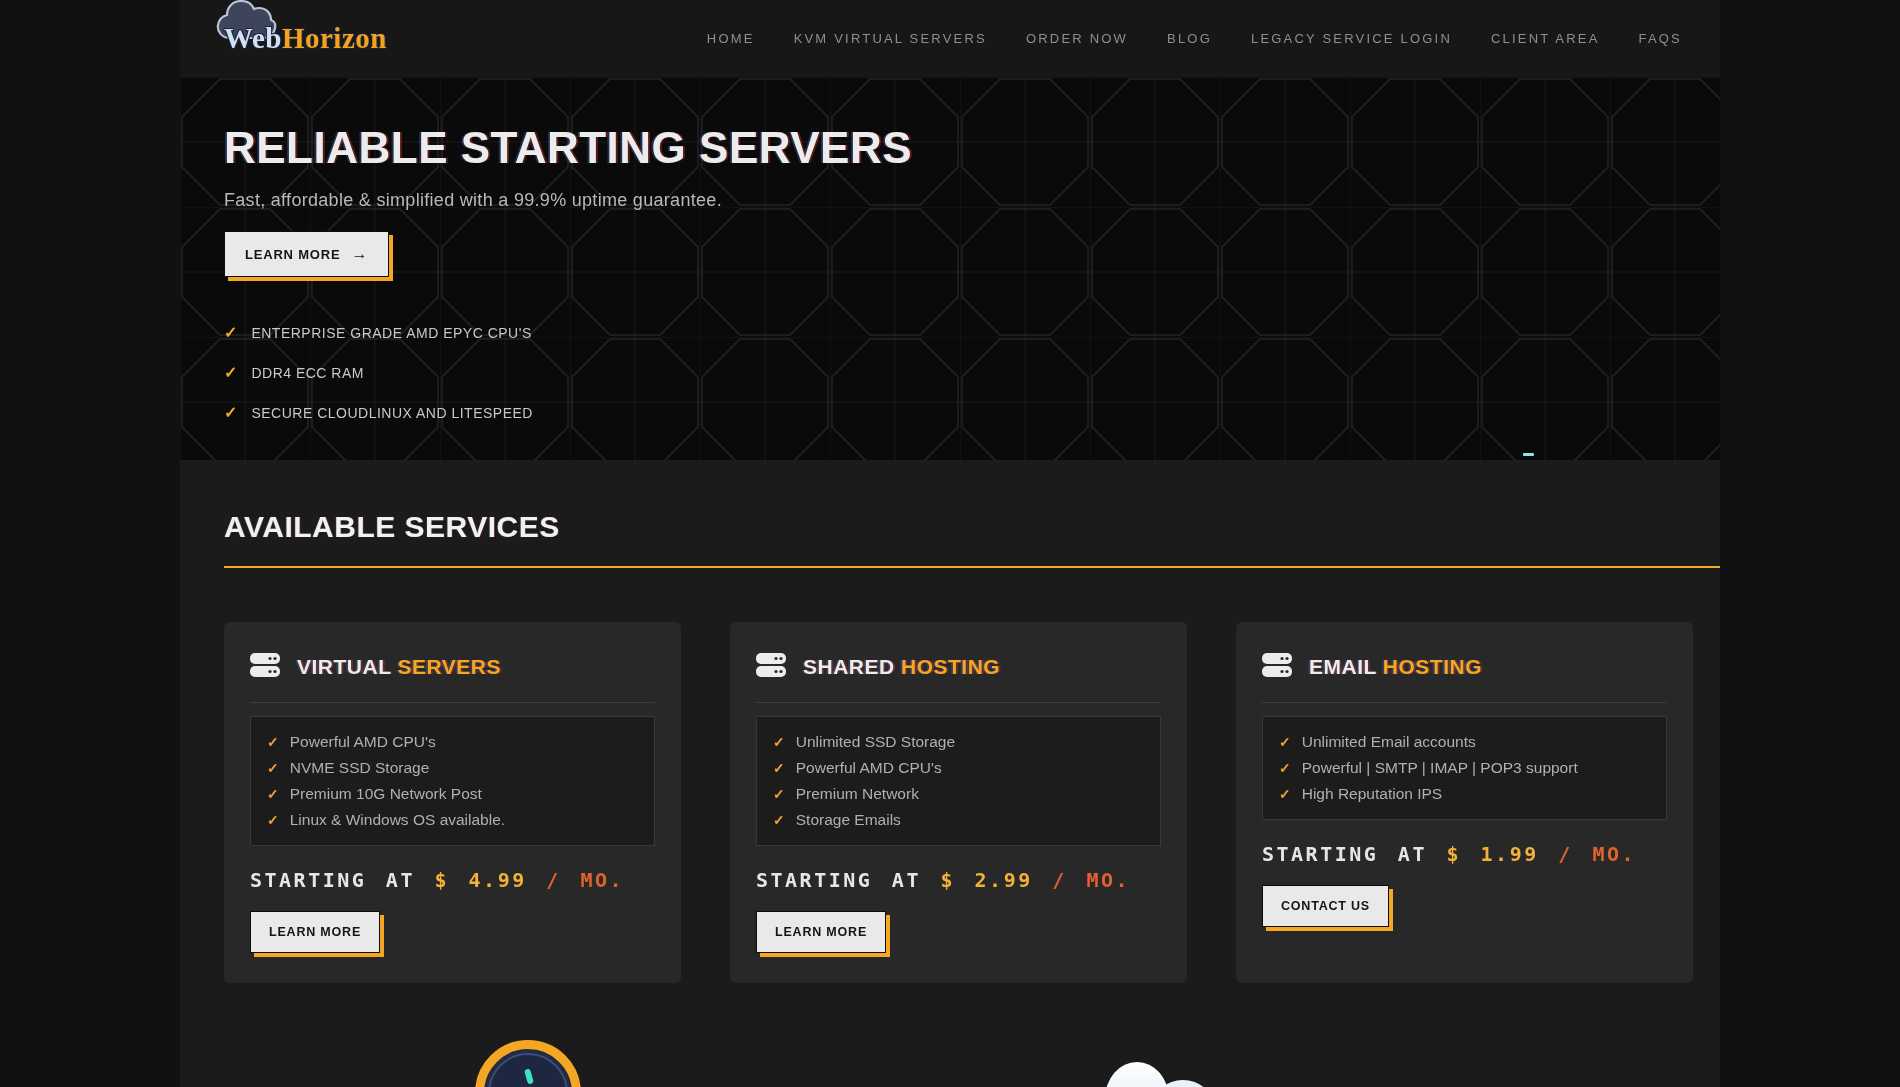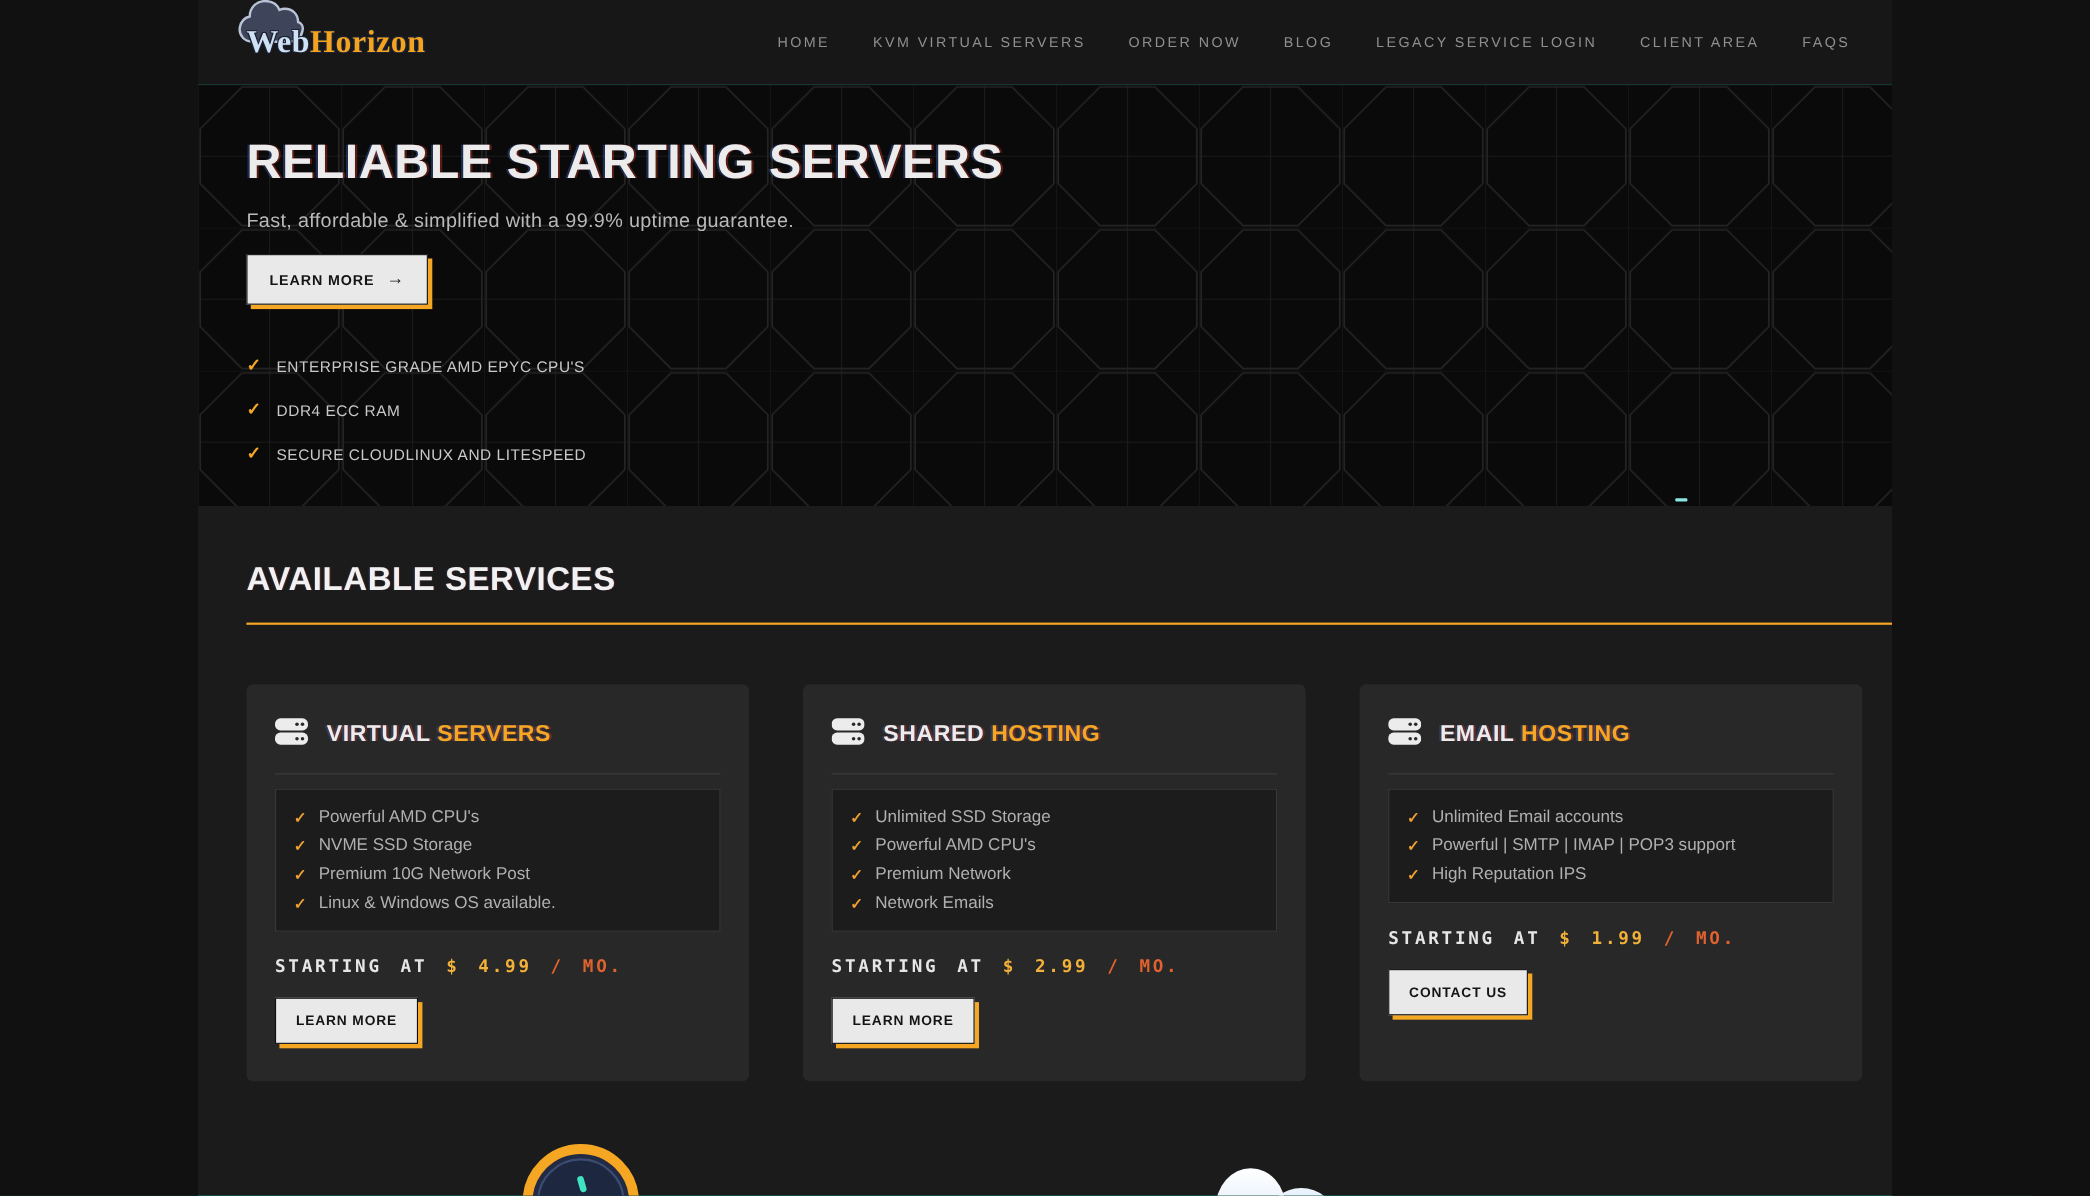--- a/index.html
+++ b/index.html
@@ -1,18 +1,18 @@
 <!DOCTYPE html>
 <html><head>
 <meta charset="utf-8">
 <style>
   * { margin:0; padding:0; box-sizing:border-box; }
   html,body { background:#111; }
   body { font-family:"Liberation Sans", sans-serif; }
-  .page { position:relative; width:1540px; height:1087px; margin:0 auto; overflow:hidden; background:#14b8a6; }
+  .page { position:relative; width:1540px; height:1087px; margin:0 auto; overflow:hidden; background:#84cc16; }
 
   
   .topnav { position:relative; z-index:6; height:77px; background:#171717;
             display:flex; align-items:center; justify-content:space-between;
             padding:0 38px 0 44px; }
   .logo { position:relative; display:flex; align-items:baseline; cursor:pointer;
           font-family:"Liberation Serif", serif; font-weight:700; font-size:29px; }
   .logo-cloud { position:absolute; left:-10px; top:-26px; z-index:0; }
   .logo-text { position:relative; z-index:1; letter-spacing:0.5px;
                text-shadow:1px 1px 0 #1c2234,-1px 1px 0 #1c2234,1px -1px 0 #1c2234,-1px -1px 0 #1c2234; }
@@ -56,21 +56,21 @@
   .card-title { font-size:21px; font-weight:800; letter-spacing:0.5px; color:#ececec;
                 text-shadow:2px 0 0 rgba(234,60,40,0.3), -2px 0 0 rgba(80,130,255,0.22); }
   .card-title .accent { color:#f5a623; }
   .card-divider { height:1px; background:#3d3d3d; margin-top:20px; }
   .card-features { list-style:none; background:#1c1c1c; border:1px solid #383838;
                    margin-top:13px; padding:12px 16px; }
   .card-features li { display:flex; align-items:center; gap:11px; height:26px;
                       color:#b0b0b0; font-size:15.5px; }
   .card-features .check { font-size:14px; color:#f0a030; }
   .card-price { margin-top:22px; font-family:"DejaVu Sans Mono", monospace; font-weight:700;
-                font-size:16px; letter-spacing:2.5px; word-spacing:5px; color:#e6e6e6; }
+                font-size:20px; letter-spacing:2.5px; word-spacing:5px; color:#e6e6e6; }
   .price-amount { color:#f2b138; }
   .price-per { color:#e0622f; }
   .card-btn { margin-top:19px; padding:13px 18px; font-size:12.5px; }
 
   
   .gauge { position:absolute; z-index:3; left:295px; top:1040px; width:106px; height:106px;
            border-radius:50%; background:#232b44; border:9px solid #f5a623; }
   .gauge-inner { position:absolute; inset:4px; border-radius:50%; border:2px solid #3c4c74;
                  background:#1e2740; }
   .gauge-tick { position:absolute; left:36px; top:14px; width:6px; height:15px; background:#3fe3c4;
@@ -237,21 +237,21 @@
           <li>
               <span class="check">✓</span>
               <span>Powerful AMD CPU's</span>
             </li>
           <li>
               <span class="check">✓</span>
               <span>Premium Network</span>
             </li>
           <li>
               <span class="check">✓</span>
-              <span>Network Emails</span>
+              <span>Storage Emails</span>
             </li>
         </ul>
         <div class="card-price">
           <span>STARTING AT</span>
           <span class="price-amount">$ 2.99</span>
           <span class="price-per">/ MO.</span>
         </div>
         <button class="btn card-btn">
           <span>LEARN MORE</span>
         </button>

